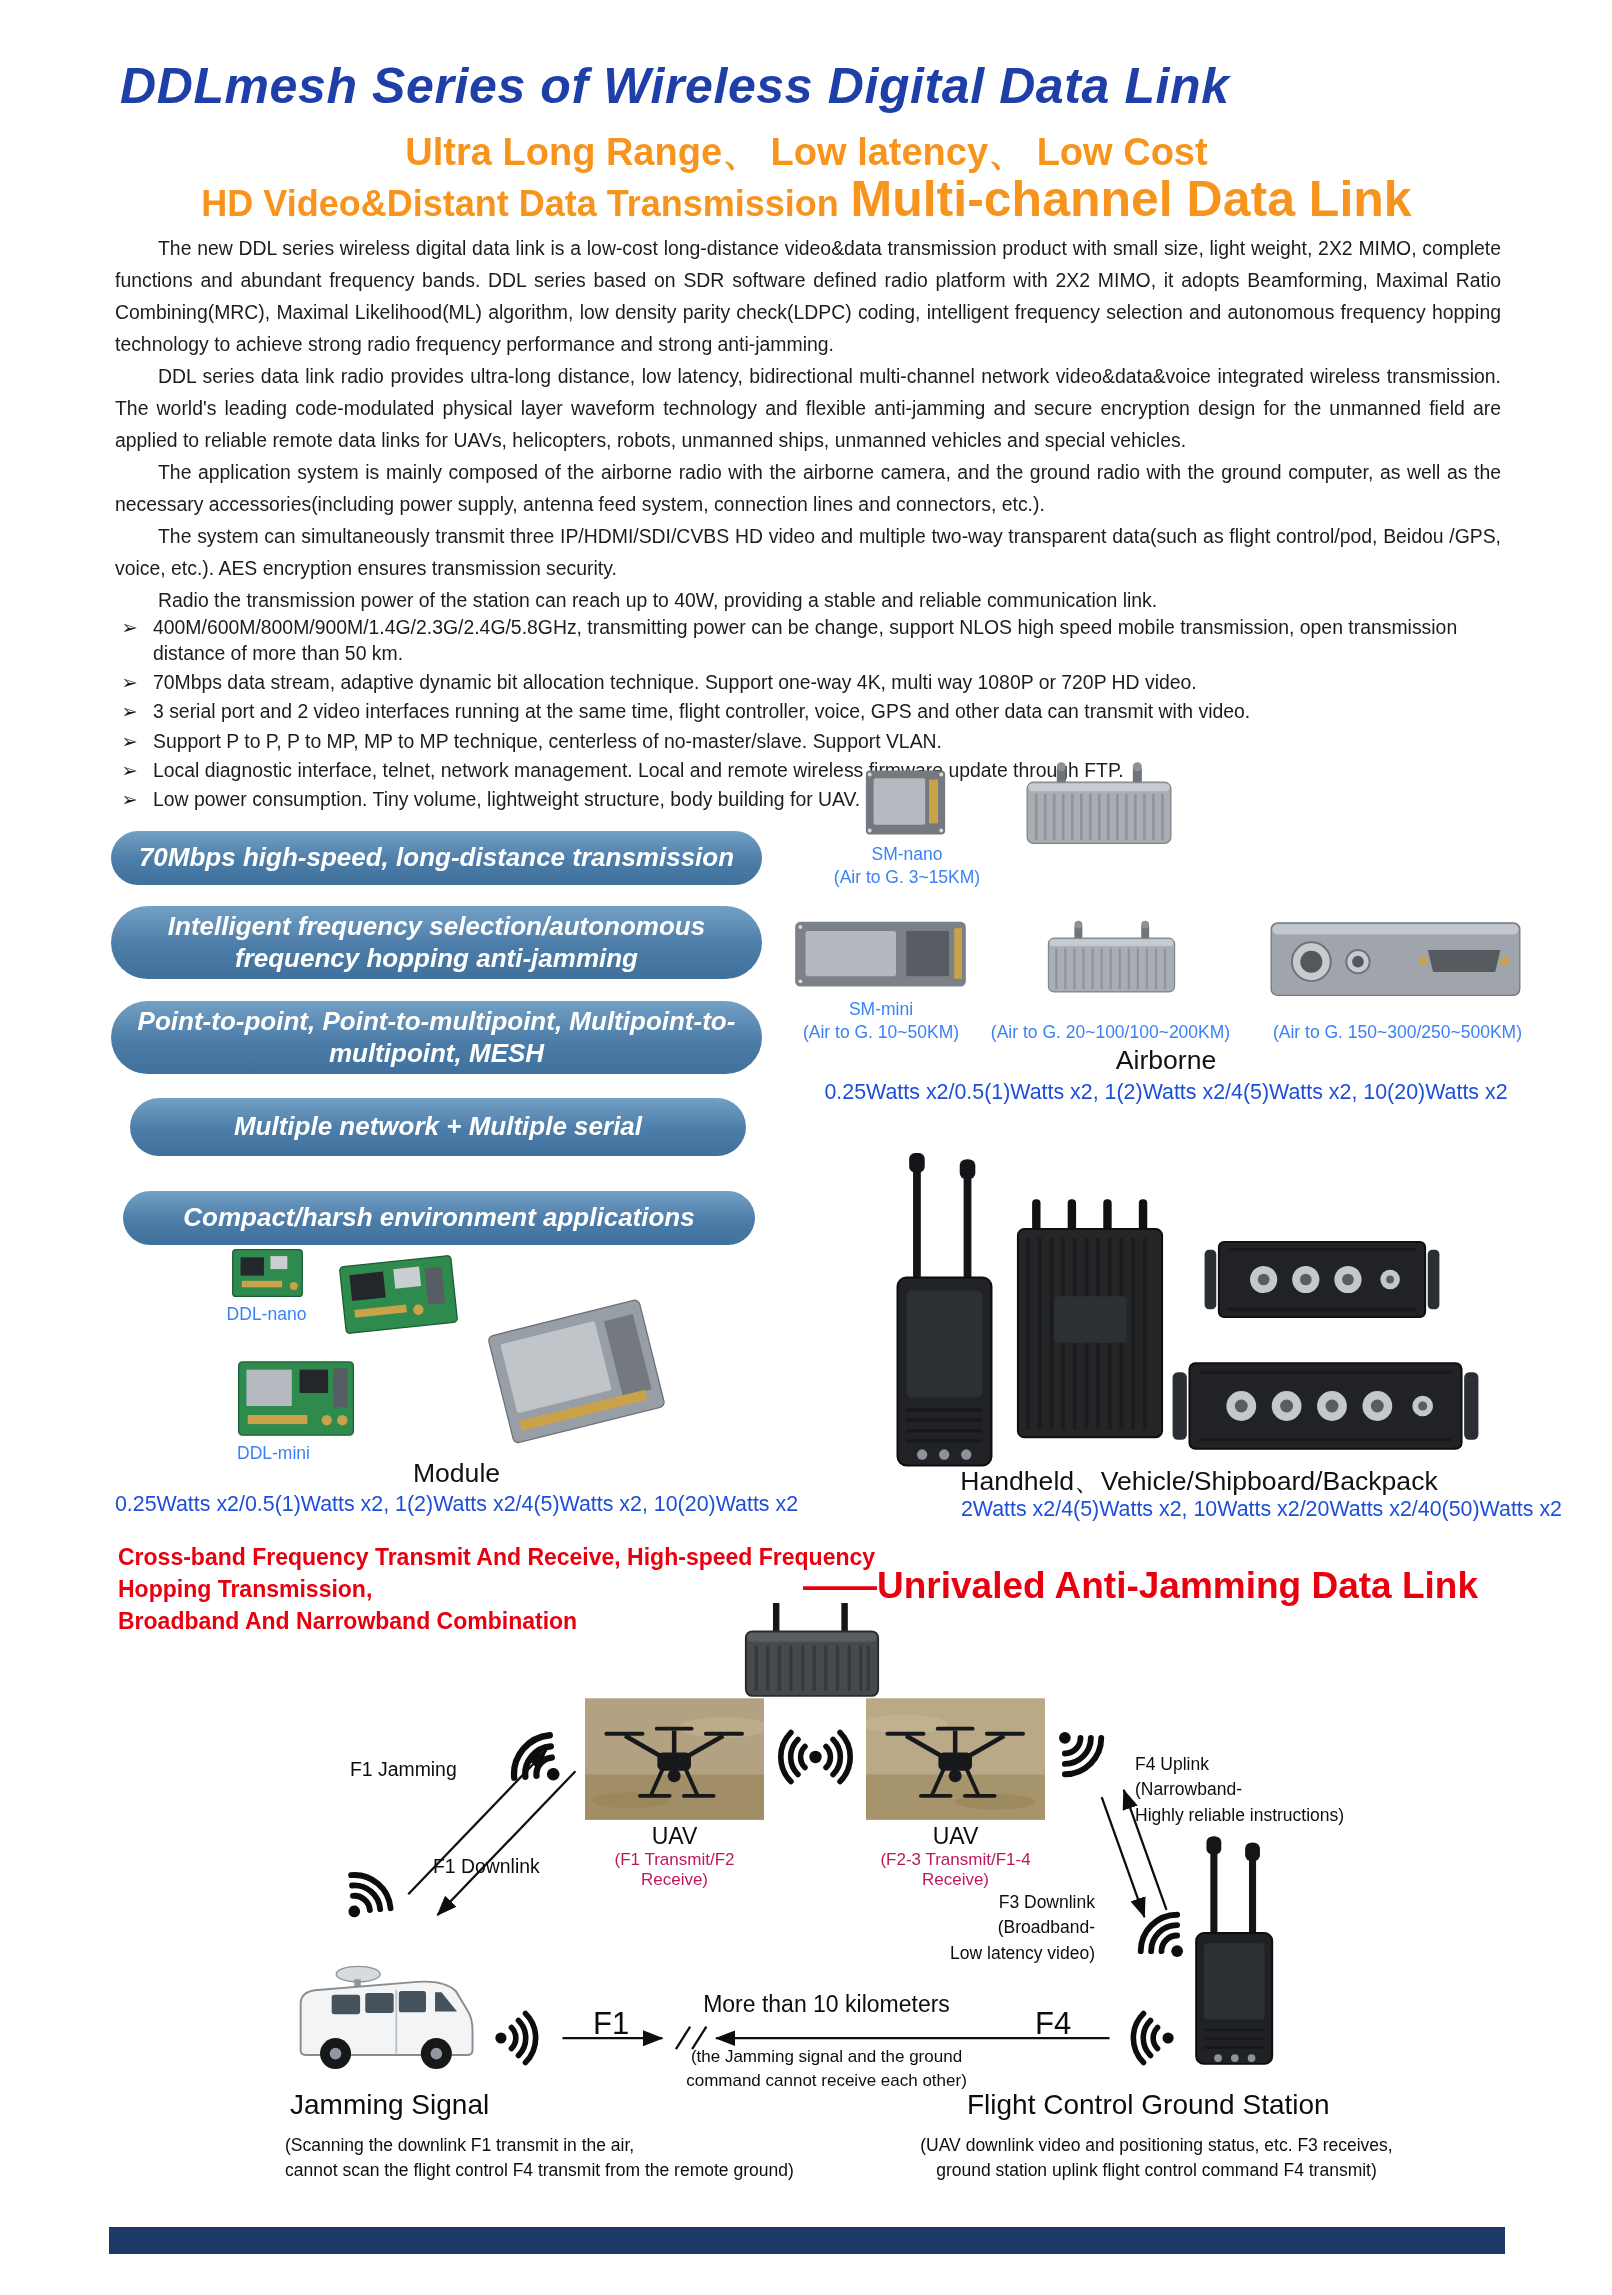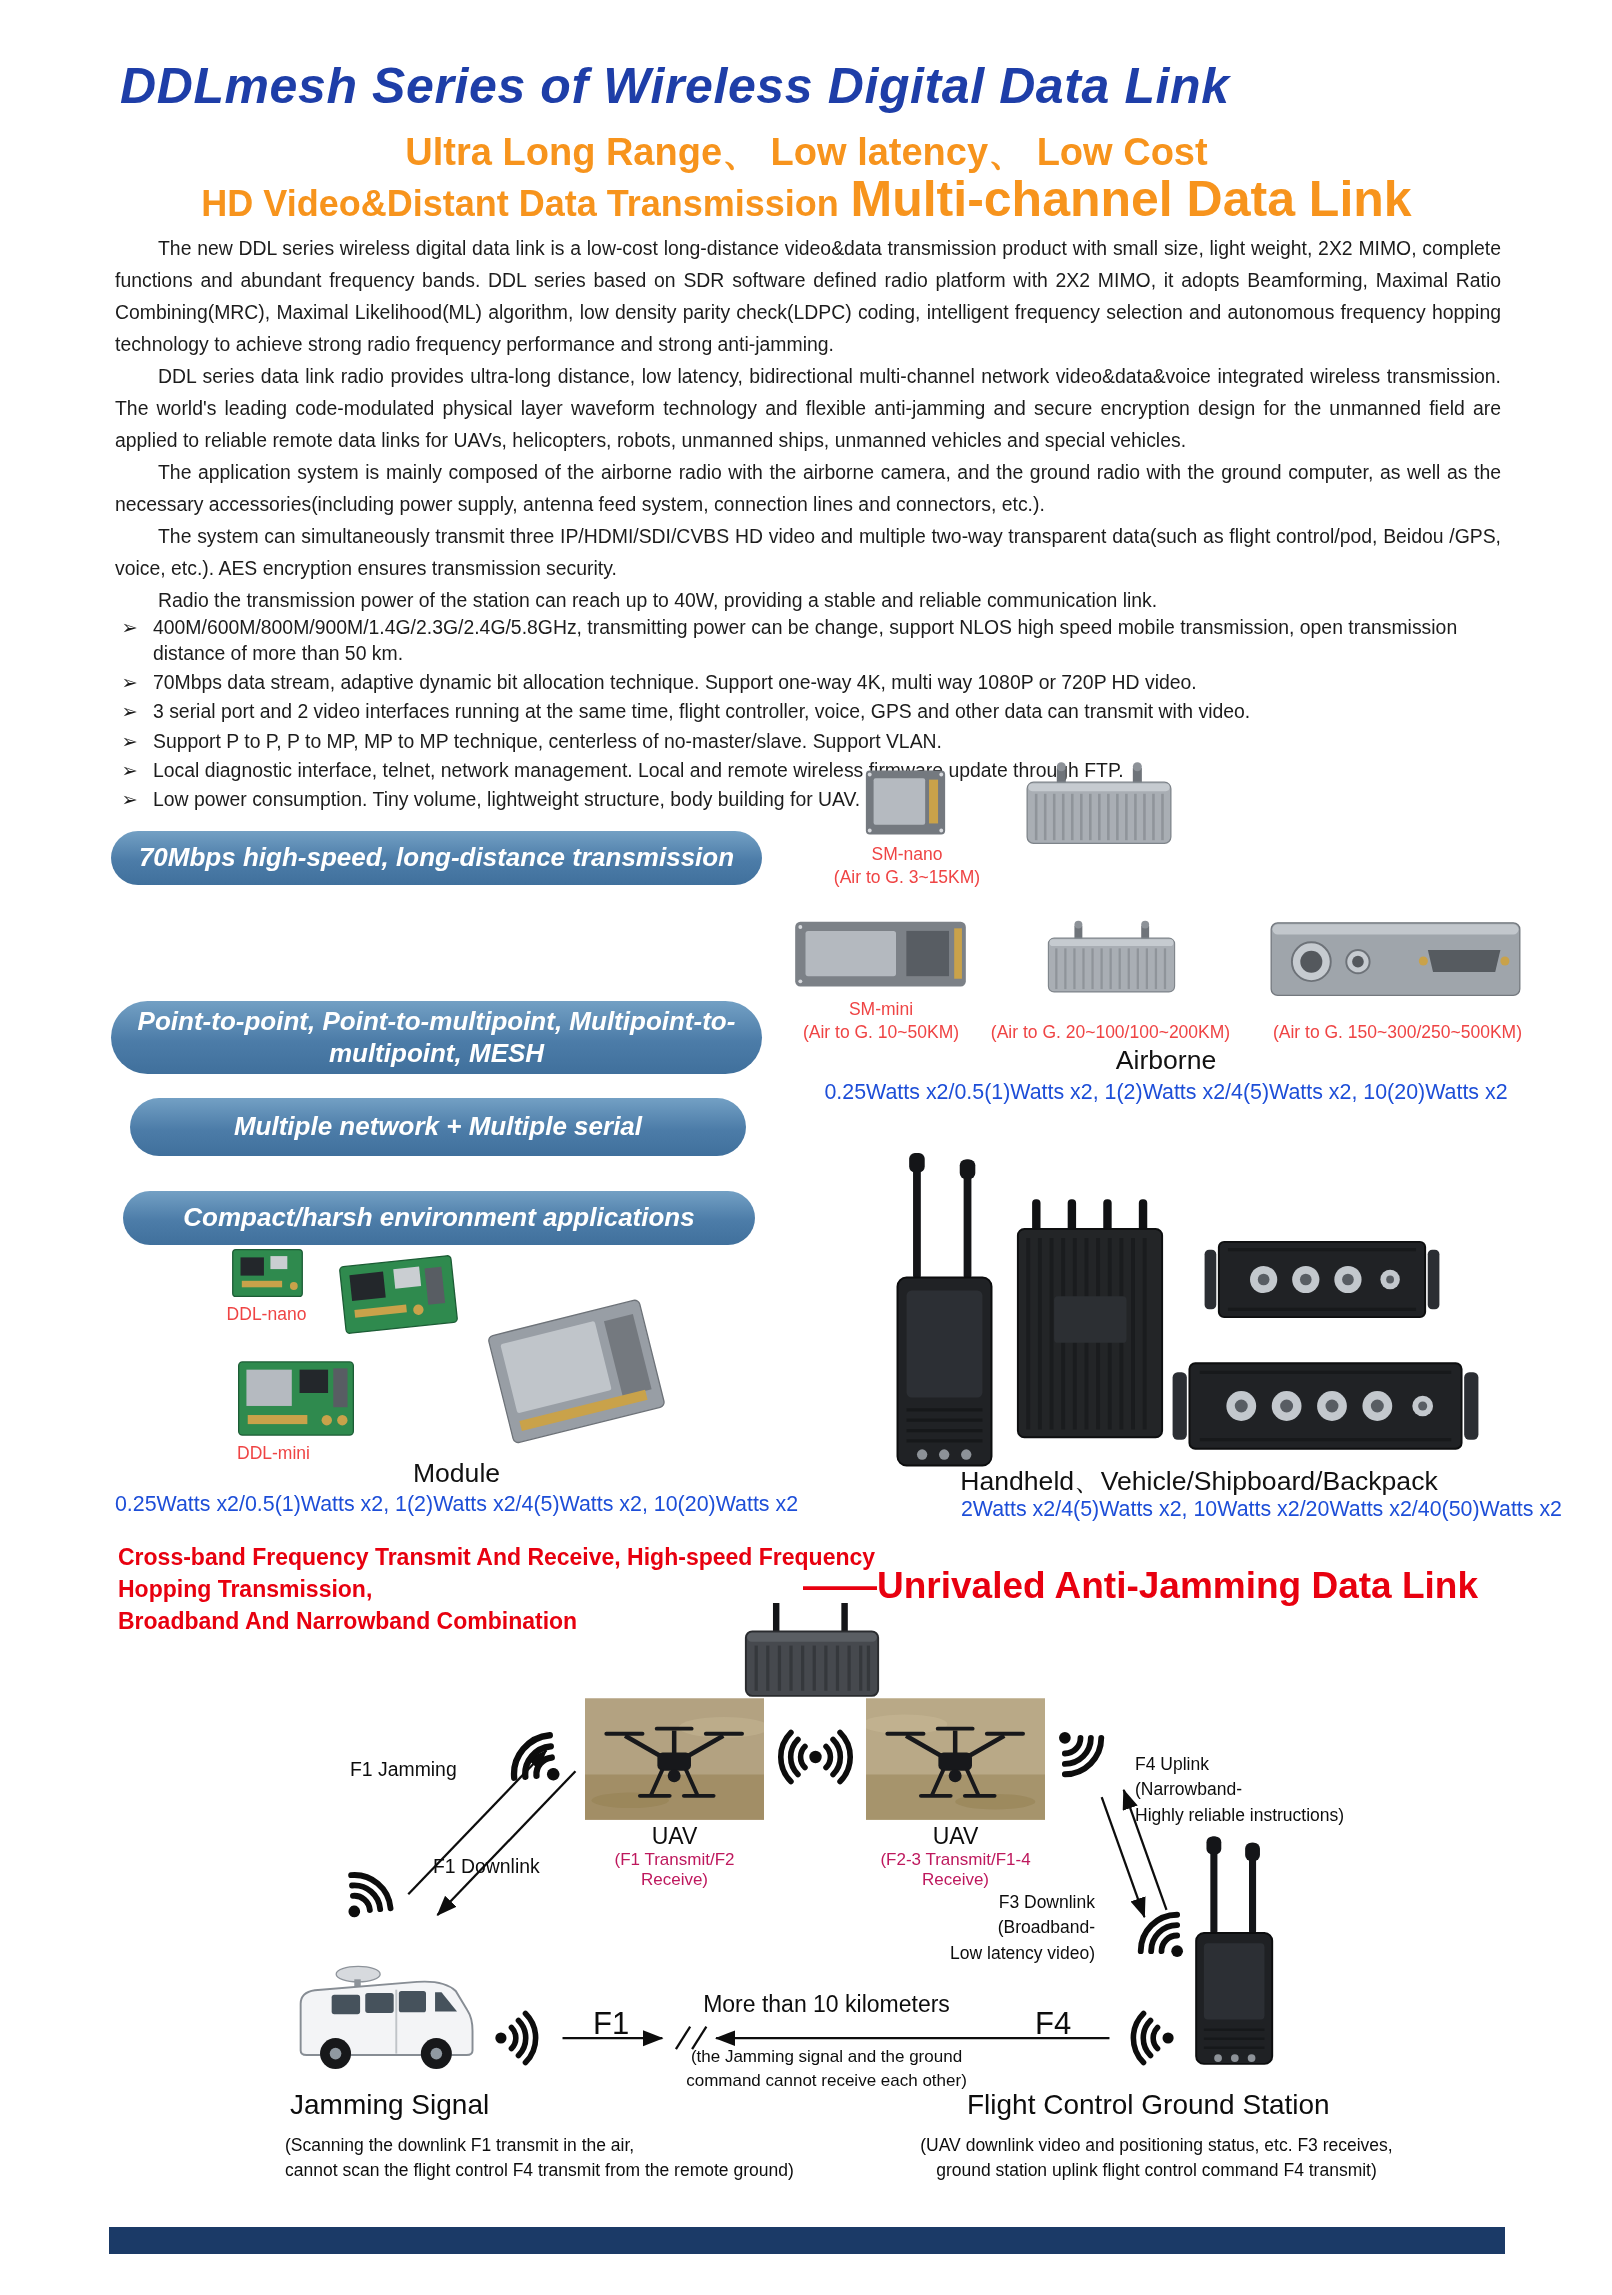--- a/index.html
+++ b/index.html
@@ -19,21 +19,21 @@
   .intro p { margin:0; text-indent:43px; }
 
   .bullet { position:relative; padding-left:38px; font-size:19.4px; line-height:26px; margin-bottom:3.2px; color:#1c1c1c; }
   .bullet .mark { position:absolute; left:6.5px; top:0; }
 
   .pill { position:absolute; left:111px; width:651px; box-sizing:border-box; padding:0 19.4px;
           background:linear-gradient(180deg,#73a0c4 0%,#4c7ca8 55%,#40709c 100%);
           color:#fff; font-style:italic; font-weight:bold; font-size:26px; line-height:1.22;
           display:flex; align-items:center; justify-content:center; text-align:center; border-radius:40px; }
 
-  .cap   { font-size:17.5px; color:#ef4444; }
+  .cap   { font-size:17.5px; color:#3b82f6; }
   .sect-title { font-size:26.6px; color:#111; }
   .power { font-size:21.4px; color:#1d4ed8; }
 
   .red-intro { font-size:23px; font-weight:bold; color:#e8000f; line-height:1.4; }
   .red-head  { font-size:37px; font-weight:bold; color:#e8000f; }
 
   .dia-lbl   { font-size:19.4px; color:#0d0d0d; }
   .dia-big   { font-size:28px; color:#0d0d0d; }
   .dia-sub   { font-size:17.5px; color:#0d0d0d; line-height:1.45; }
   .uav-name  { font-size:23px; color:#0d0d0d; }
@@ -77,20 +77,21 @@
       <span>Support P to P, P to MP, MP to MP technique, centerless of no-master/slave. Support VLAN.</span></div>
     <div class="bullet">
       <span class="mark">➢</span>
       <span>Local diagnostic interface, telnet, network management. Local and remote wireless firmware update through FTP.</span></div>
     <div class="bullet">
       <span class="mark">➢</span>
       <span>Low power consumption. Tiny volume, lightweight structure, body building for UAV.</span></div>
   </div>
 
   <div class="pill" style="top:831px; height:54px;">70Mbps high-speed, long-distance transmission</div>
+  <div class="pill" style="top:906px; height:73px;">Intelligent frequency selection/autonomous frequency hopping anti-jamming</div>
   <div class="pill" style="top:1001px; height:73px;">Point-to-point, Point-to-multipoint, Multipoint-to-multipoint, MESH</div>
   <div class="pill" style="top:1098px; height:58px; left:130px; width:616px;">Multiple network  + Multiple serial</div>
   <div class="pill" style="top:1191px; height:54px; left:123px; width:632px;">Compact/harsh environment applications</div>
 
   <div class="abs" style="left:787px; top:752px; width:758px; height:363px;">
     <svg class="abs" style="left:75px; top:13px; width:87px; height:75px;" viewBox="0 0 135 115">
       <rect x="6" y="8" width="123" height="99" rx="6" fill="#74797f"></rect>
       <rect x="18" y="20" width="80" height="72" rx="3" fill="#b5bac0"></rect>
       <rect x="104" y="22" width="14" height="68" fill="#c9a24a"></rect>
       <circle cx="12" cy="14" r="3" fill="#d8dade"></circle>

